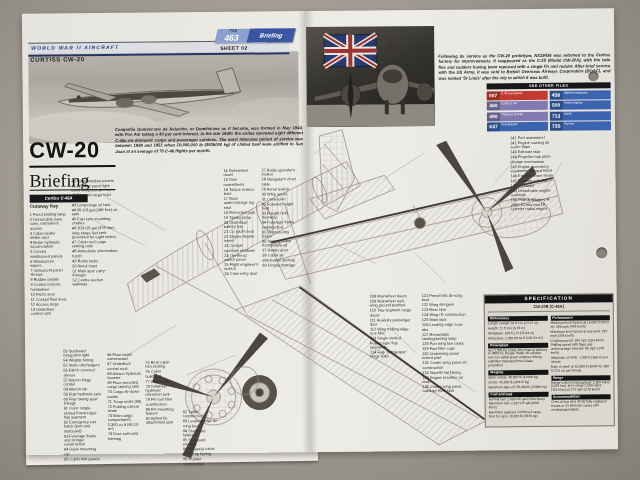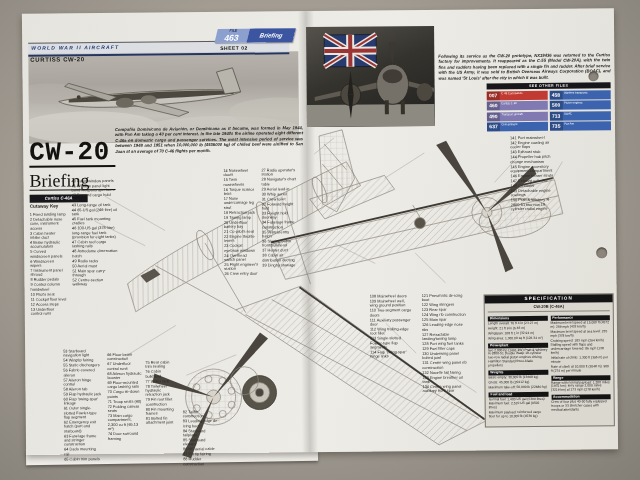--- a/index.html
+++ b/index.html
@@ -44,22 +44,22 @@
   .sof{position:absolute;left:464px;top:74px;width:124px;}
   .sof-head{background:#17161a;color:#eee;font-size:3.6px;font-weight:bold;text-align:center;
     height:6px;line-height:6px;letter-spacing:.5px;}
   .sof-grid{display:grid;grid-template-columns:1fr 1fr;gap:1.5px;margin-top:1.5px;}
   .sof-cell{height:9px;display:flex;color:#fff;overflow:hidden;}
   .sof-cell .num{width:13px;font-size:5px;font-weight:bold;text-align:center;line-height:9px;
     background:rgba(0,0,0,.22);}
   .sof-cell .lbl{flex:1;font-size:2.8px;line-height:1.1;padding:1px 0 0 1.5px;}
   .c-red{background:#c23b32;} .c-purple{background:#8079b2;} .c-blue{background:#3c63ae;}
   
-  .big-title{position:absolute;left:6px;top:126px;font-family:Liberation Mono, monospace;
-    font-size:26px;font-weight:bold;color:#141210;letter-spacing:.5px;line-height:1;}
+  .big-title{position:absolute;left:6px;top:126px;font-family:Liberation Sans, sans-serif;
+    font-size:22px;font-weight:bold;color:#141210;letter-spacing:.5px;line-height:1;}
   .rule{position:absolute;left:6px;width:86px;background:#141210;}
   .big-sub{position:absolute;left:6px;top:158px;font-family:"Liberation Serif",serif;
     font-size:18px;color:#141210;line-height:1;}
   .model-bar{position:absolute;left:6px;top:181px;width:58px;height:7.5px;background:#17161a;
     color:#fff;font-size:4.2px;font-weight:bold;font-style:italic;line-height:7.5px;text-align:center;}
   .key-title{position:absolute;left:6px;top:190px;font-size:4.6px;font-weight:bold;color:#17150f;}
   .key-col{position:absolute;font-size:3.9px;line-height:1.12;color:#2a2823;z-index:3;}
   .key-col div{margin-bottom:.6px;}
   .cutaway{position:absolute;left:61px;top:113px;z-index:1;}
   

